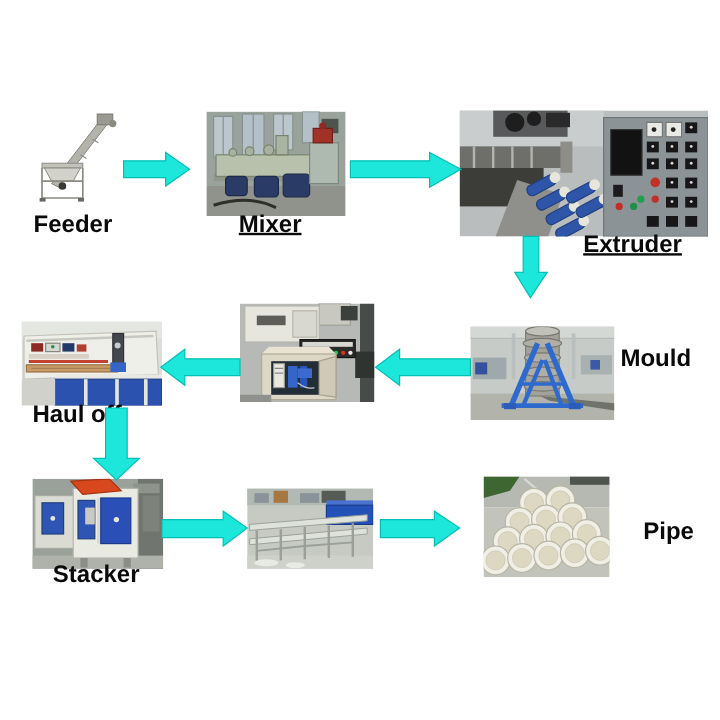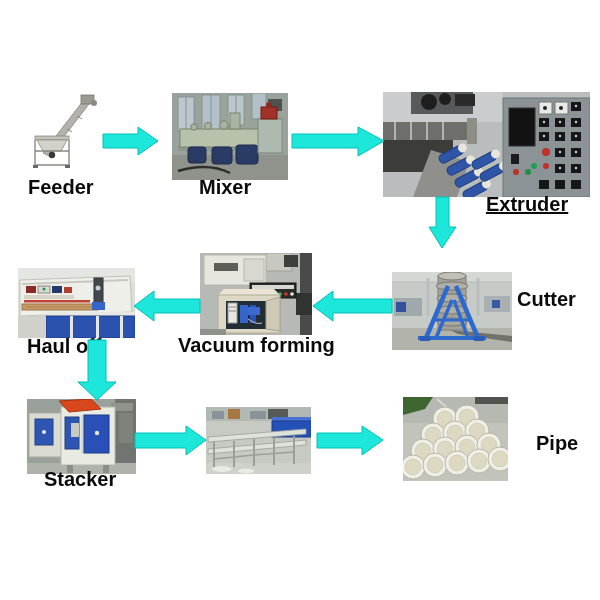--- a/index.html
+++ b/index.html
@@ -61,21 +61,21 @@
       <circle cx="52" cy="32" r="4.2" fill="#a9b2a0" stroke="#78836d"></circle>
       <rect x="58" y="20" width="10" height="16" fill="#aab4a2" stroke="#78836d"></rect>
       <rect x="16" y="54" width="18" height="16" rx="3" fill="#2a3c66" stroke="#1c2a4c"></rect>
       <rect x="40" y="54" width="20" height="17" rx="3" fill="#2a3c66" stroke="#1c2a4c"></rect>
       <rect x="64" y="52" width="22" height="19" rx="3" fill="#2a3c66" stroke="#1c2a4c"></rect>
       <rect x="86" y="26" width="24" height="34" fill="#aeb9b0" stroke="#7d8880"></rect>
       <rect x="89" y="14" width="16" height="12" fill="#a23227" stroke="#701f18"></rect>
       <circle cx="97" cy="12" r="3" fill="#8c2a20"></circle>
     </svg>
   </div>
-  <div class="label" style="left:199px;top:177px;">Mixer</div>
+  <div class="label" style="left:199px;top:177px;text-decoration:underline;">Mixer</div>
 
   <div class="photo" style="left:383px;top:92px;">
     <svg width="207" height="105" viewBox="0 0 207 105">
       <rect x="0" y="0" width="207" height="105" fill="#b9bdbe"></rect>
       <rect x="0" y="0" width="120" height="30" fill="#c9cdce"></rect>
       <rect x="28" y="0" width="62" height="22" fill="#57595a"></rect>
       <circle cx="46" cy="10" r="8" fill="#1e1e1e"></circle>
       <circle cx="62" cy="7" r="6" fill="#1e1e1e"></circle>
       <rect x="72" y="2" width="20" height="12" fill="#2a2a2a"></rect>
       <rect x="0" y="30" width="86" height="18" fill="#6e6e6a"></rect>
@@ -179,21 +179,21 @@
         <path d="M86,66 L64,14" stroke-width="4.5"></path>
         <path d="M44,66 L60,28" stroke-width="3.5"></path>
         <path d="M76,66 L62,28" stroke-width="3.5"></path>
         <path d="M26,66 H94" stroke-width="4"></path>
         <path d="M40,48 H80" stroke-width="3"></path>
       </g>
       <rect x="28" y="64" width="10" height="5" fill="#2a5cb8"></rect>
       <rect x="82" y="64" width="10" height="5" fill="#2a5cb8"></rect>
     </svg>
   </div>
-  <div class="label" style="left:517px;top:289px;">Cutter</div>
+  <div class="label" style="left:517px;top:289px;">Mould</div>
 
   <div class="photo" style="left:200px;top:253px;">
     <svg width="112" height="82" viewBox="0 0 112 82">
       <rect x="0" y="0" width="112" height="82" fill="#b6b9b5"></rect>
       <rect x="100" y="0" width="12" height="82" fill="#474c49"></rect>
       <rect x="96" y="40" width="16" height="22" fill="#2f3431"></rect>
       <rect x="66" y="0" width="26" height="18" fill="#c8c8c0" stroke="#a0a098"></rect>
       <rect x="84" y="2" width="14" height="12" fill="#3c403d"></rect>
       <rect x="4" y="2" width="62" height="30" fill="#e6e6de" stroke="#b6b6ae"></rect>
       <rect x="14" y="10" width="24" height="8" fill="#5e5e58"></rect>
@@ -217,21 +217,20 @@
       <line x1="29" y1="58" x2="36" y2="58" stroke="#888"></line>
       <rect x="40" y="52" width="8" height="18" fill="#3565c8"></rect>
       <rect x="50" y="52" width="6" height="18" fill="#2a55b8"></rect>
       <rect x="48" y="54" width="12" height="8" fill="#3c6ad0"></rect>
       <path d="M48,66 q8,6 14,4" stroke="#c8c8c0" stroke-width="1" fill="none"></path>
       <polygon points="66,48 80,44 80,78 66,76" fill="#cfc9b6" stroke="#a8a292"></polygon>
       <rect x="0" y="76" width="26" height="6" fill="#8e918c"></rect>
     </svg>
   </div>
   <div class="label two-line" style="left:178px;top:336px;">
-    <div>Vacuum forming</div>
   </div>
 
   <div class="photo" style="left:18px;top:268px;">
     <svg width="117" height="70" viewBox="0 0 117 70">
       <rect x="0" y="0" width="117" height="70" fill="#dcded9"></rect>
       <rect x="0" y="0" width="117" height="14" fill="#e4e6e1"></rect>
       <polygon points="2,12 112,8 114,44 2,48" fill="#efefe9" stroke="#c2c2ba"></polygon>
       <line x1="4" y1="16" x2="110" y2="12" stroke="#c8c8c0" stroke-width="2"></line>
       <rect x="8" y="18" width="10" height="7" fill="#8a2a22"></rect>
       <rect x="20" y="18" width="12" height="7" fill="#d8d8d2" stroke="#888880"></rect>

